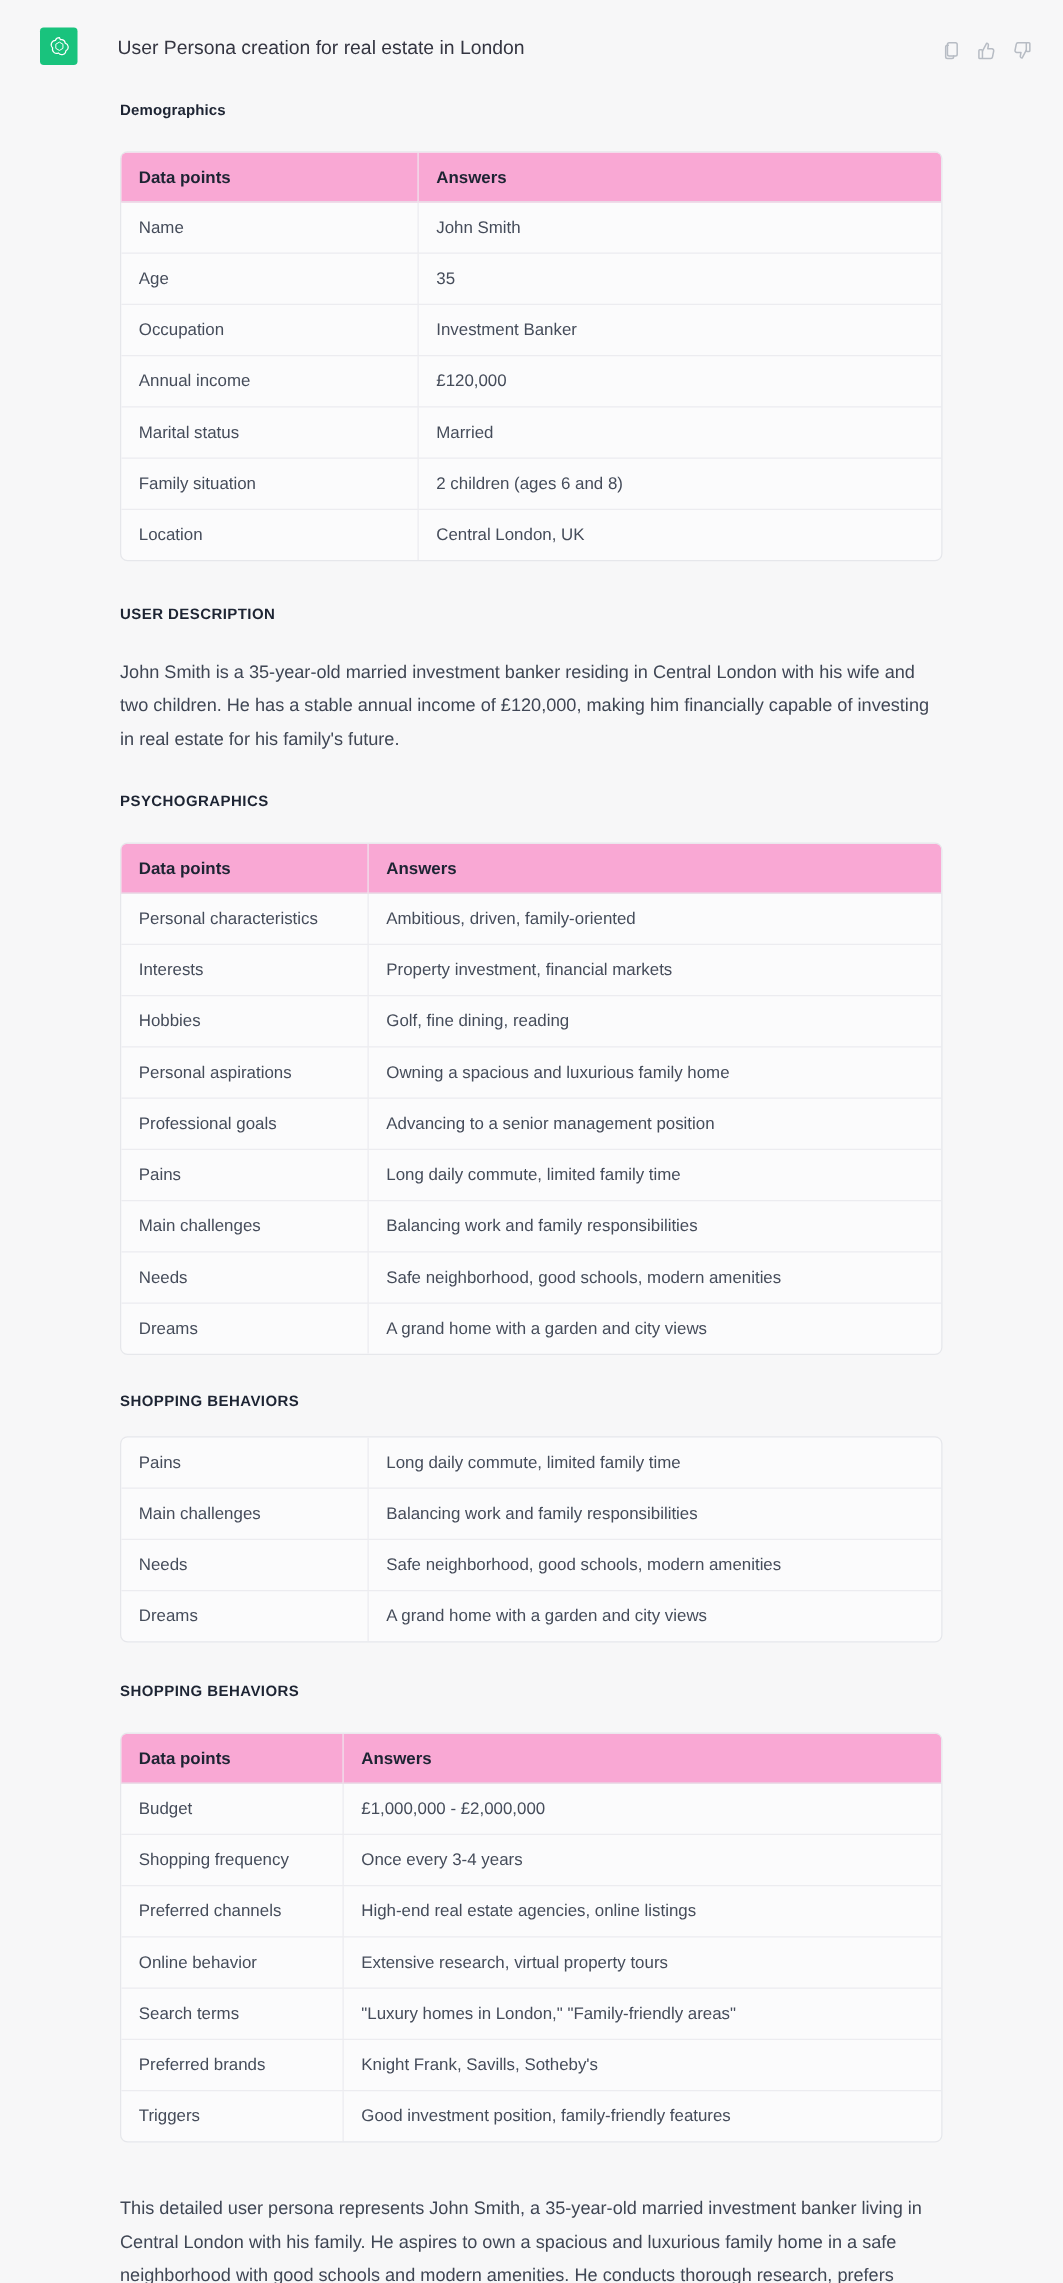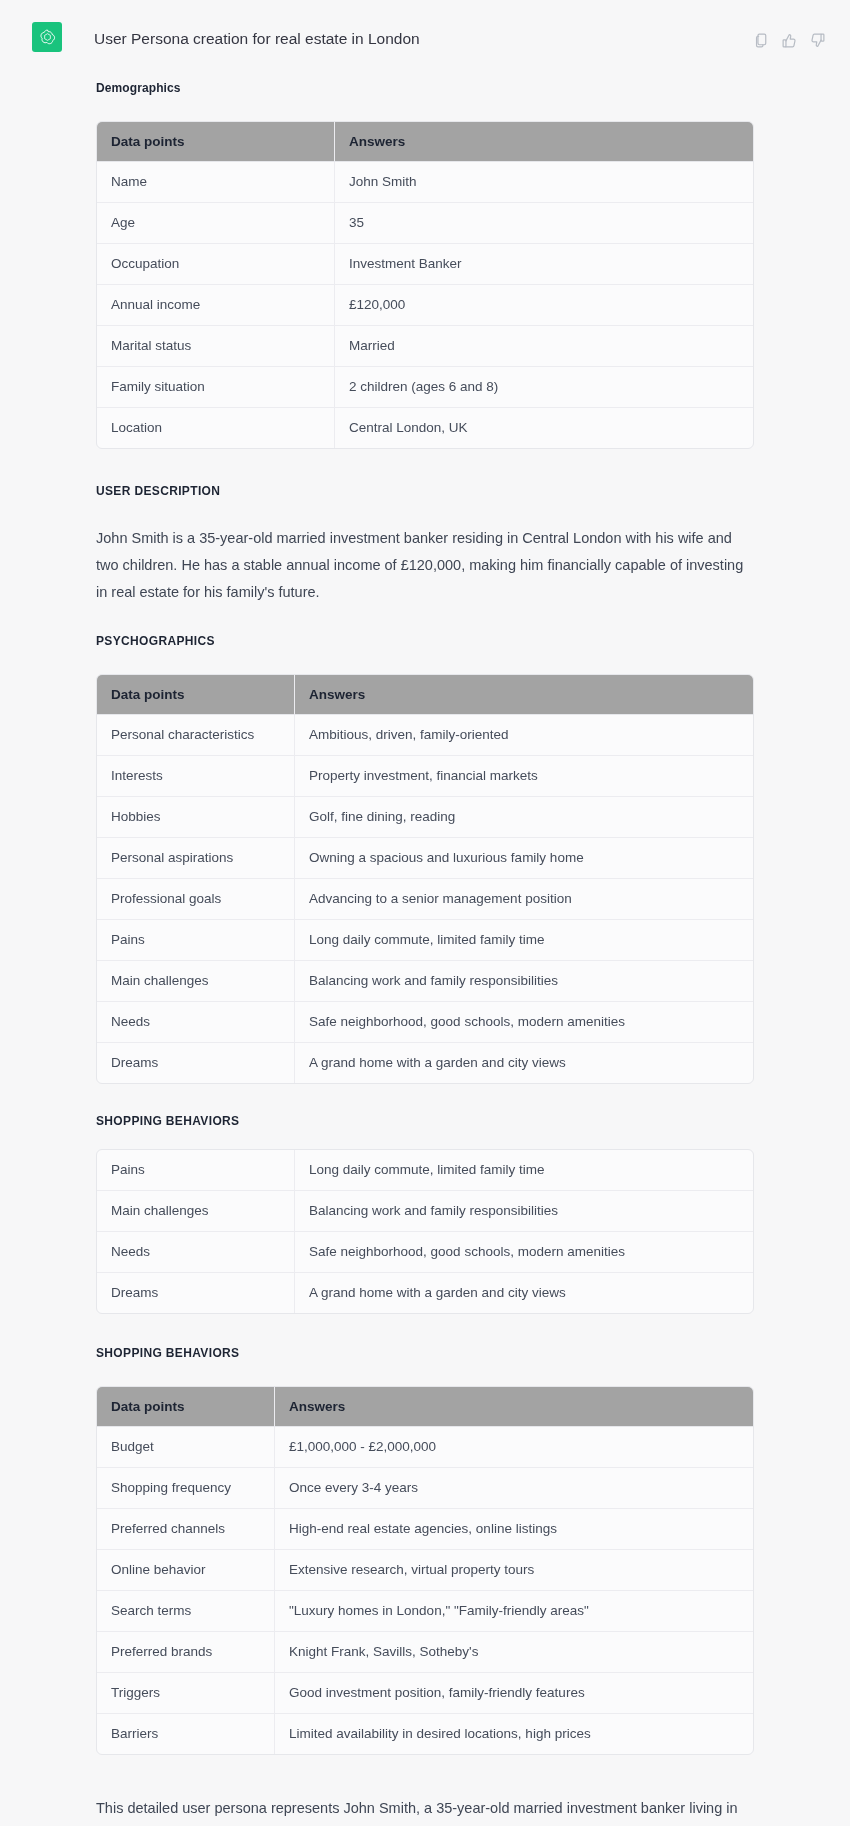--- a/index.html
+++ b/index.html
@@ -102,21 +102,21 @@
     border: 1px solid #e6e7eb;
     border-radius: 6px;
     overflow: hidden;
   }
   table.persona th {
     text-align: left;
     font-weight: 700;
     color: #1d2433;
     font-size: 13.5px;
     padding: 12px 14px;
-    background: #a3a3a3;
+    background: #f9a8d4;
     border-bottom: 1px solid #e6e7eb;
   }
   table.persona td {
     padding: 11px 14px;
     color: #454c5a;
     border-bottom: 1px solid #ececf0;
     line-height: 18px;
     vertical-align: middle;
   }
   table.persona tr:last-child td { border-bottom: none; }
@@ -329,24 +329,20 @@
               <td>"Luxury homes in London," "Family-friendly areas"</td>
             </tr>
           <tr>
               <td>Preferred brands</td>
               <td>Knight Frank, Savills, Sotheby's</td>
             </tr>
           <tr>
               <td>Triggers</td>
               <td>Good investment position, family-friendly features</td>
             </tr>
-          <tr>
-              <td>Barriers</td>
-              <td>Limited availability in desired locations, high prices</td>
-            </tr>
         </tbody>
       </table>
 
       <p class="para" style="margin-top:40px">This detailed user persona represents John Smith, a 35-year-old married investment banker living in Central London with his family. He aspires to own a spacious and luxurious family home in a safe neighborhood with good schools and modern amenities. He conducts thorough research, prefers high-end real estate agencies, and uses specific search terms when looking for his dream property. His budget is between £1,000,000 to £2,000,000, and he typically shops for a new property every 3-4 years. John's main challenge is balancing work and family responsibilities while aiming to advance his career and provide an ideal living environment for his family.</p>
 
     </div>
   </div>
 
 </div>
 

